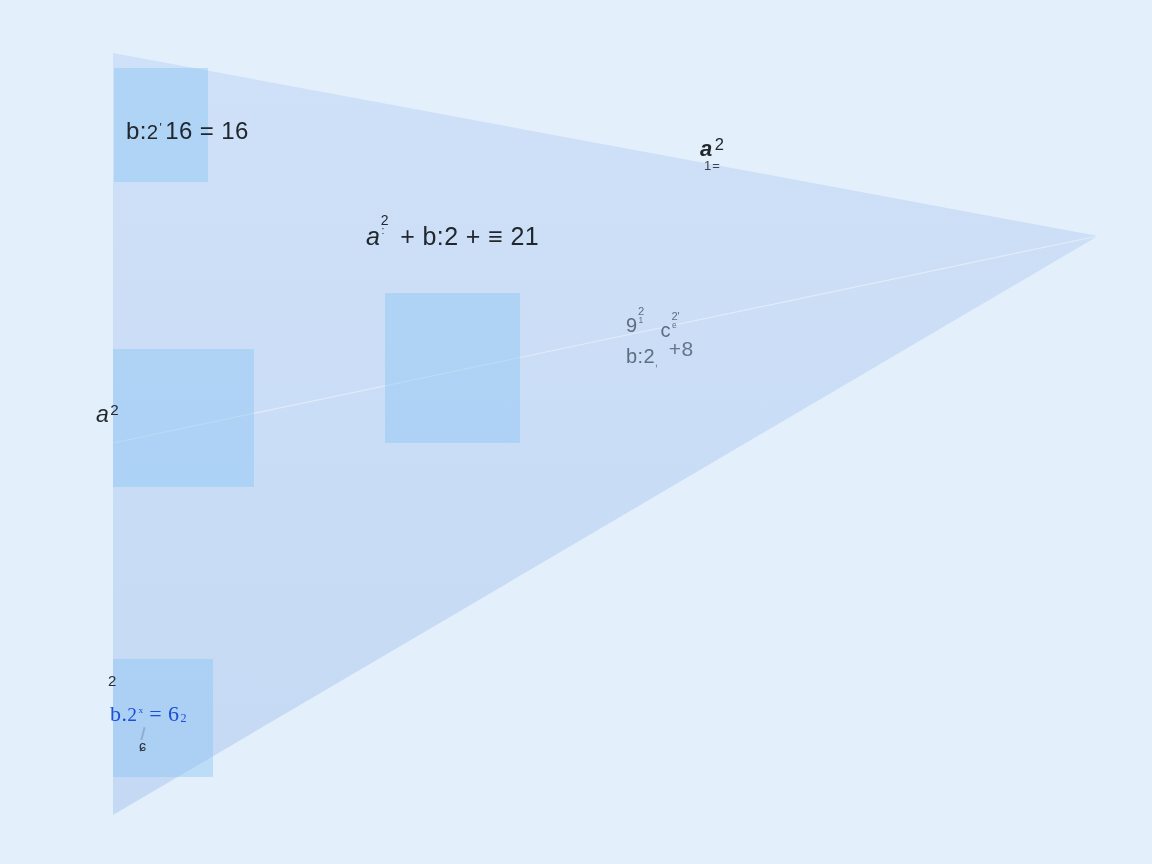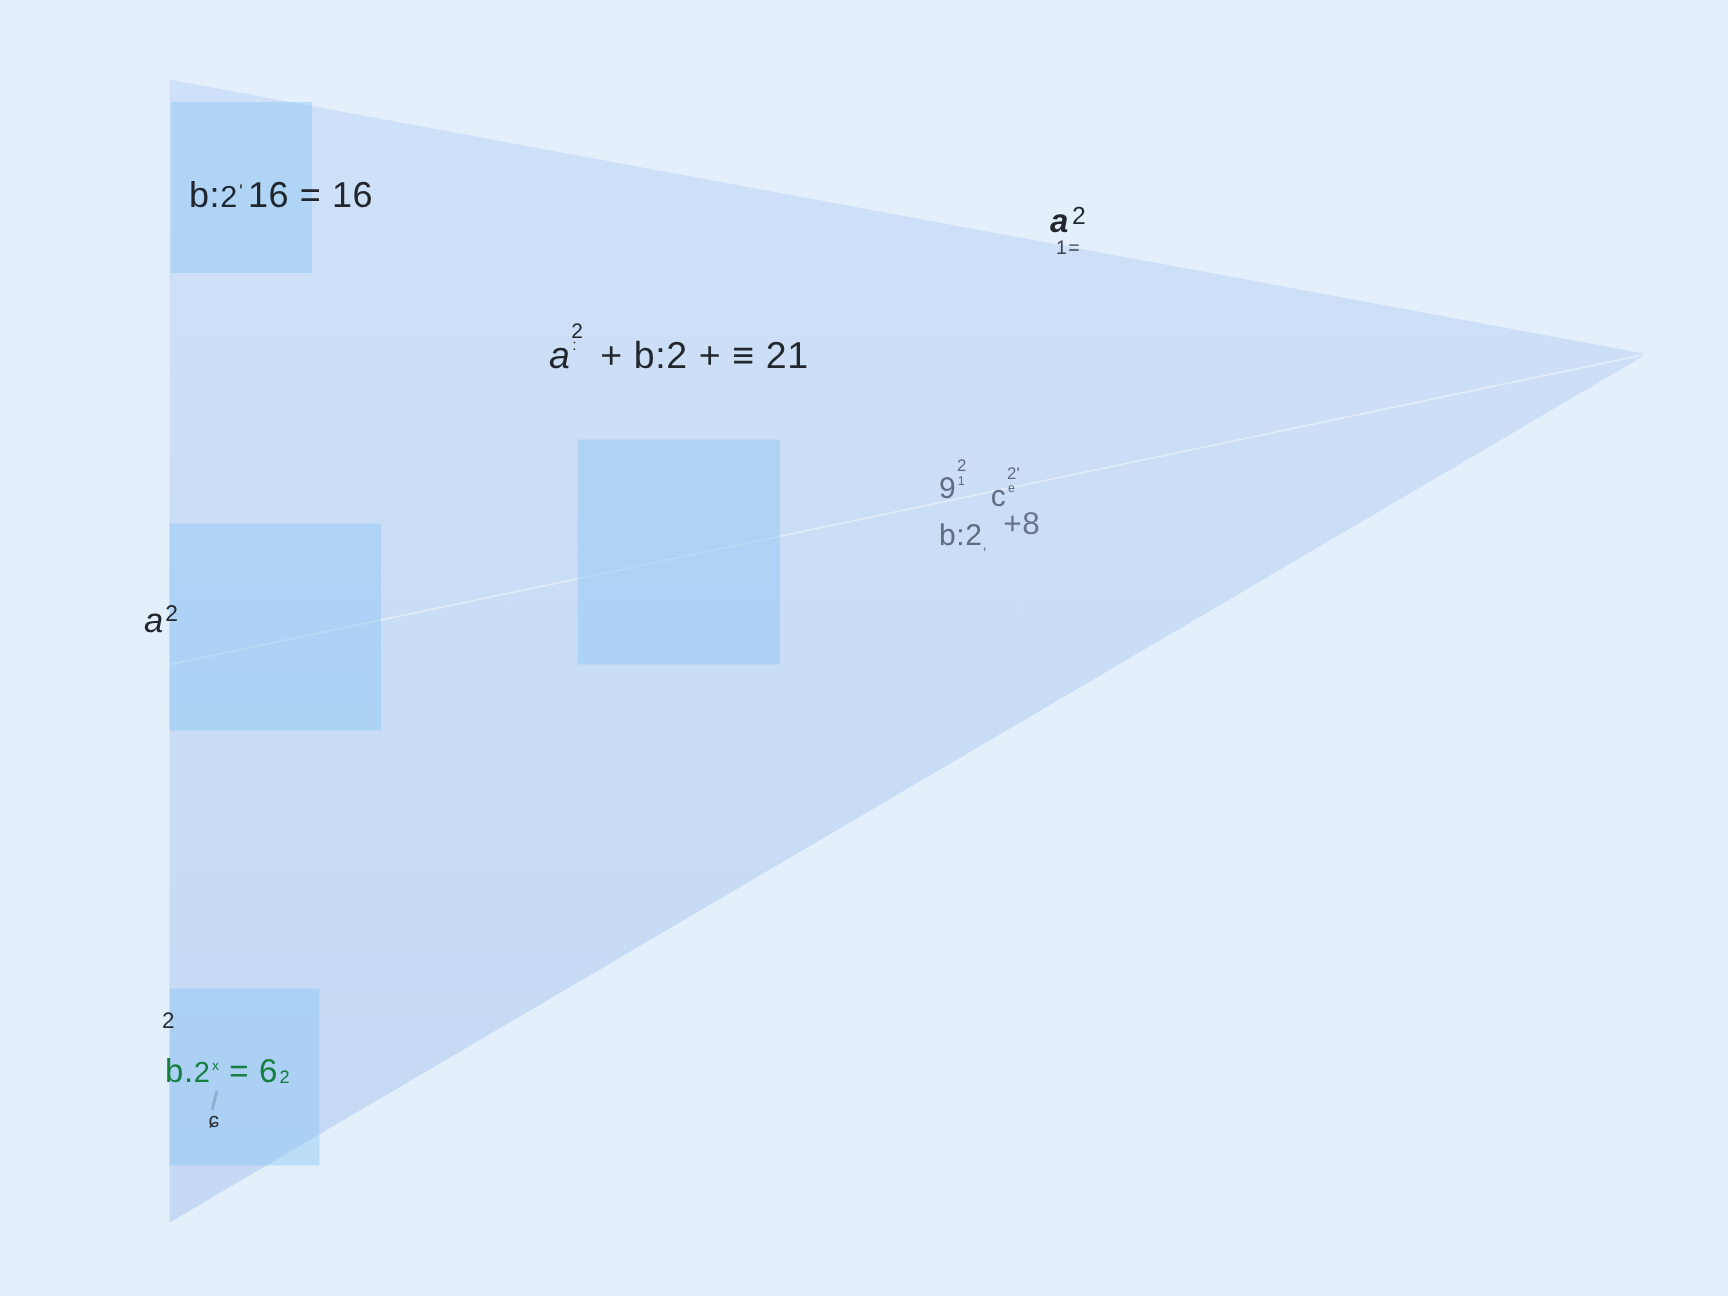--- a/index.html
+++ b/index.html
@@ -40,21 +40,21 @@
   .mid-row2 { margin-top:10px; }
   .msub { font-size:.5em; vertical-align:-.32em; letter-spacing:0; }
   .plus8 { font-size:21px; position:relative; top:-7px; margin-left:11px; color:#66758c; }
 
   
   .lbl-left { left:96px; top:402px; font-size:23px; font-style:italic; }
   .left-sup { font-size:.66em; font-style:normal; vertical-align:.45em; margin-left:1px; }
 
   
   .lbl-bsmall2 { left:108px; top:673px; font-size:15px; color:#2b3037; }
-  .lbl-bmain   { left:110px; top:703px; font-size:22px; color:#15803d; }
+  .lbl-bmain   { left:110px; top:703px; font-size:22px; color:#1d4ed8;font-family:Liberation Serif, serif; }
   .bm-two { font-size:.88em; }
   .bm-sup { font-size:.42em; vertical-align:.9em; margin-left:1px; }
   .bm-sub { font-size:.55em; vertical-align:-.08em; margin-left:1px; }
   .lbl-bsmallc { left:139px; top:739px; font-size:14px; color:#2b3037; }
   .bstroke { position:absolute; left:142px; top:727px; width:1.5px; height:13px;
              background:rgba(110,130,160,.45); transform:rotate(14deg); }
 </style>
 </head>
 <body>
 

